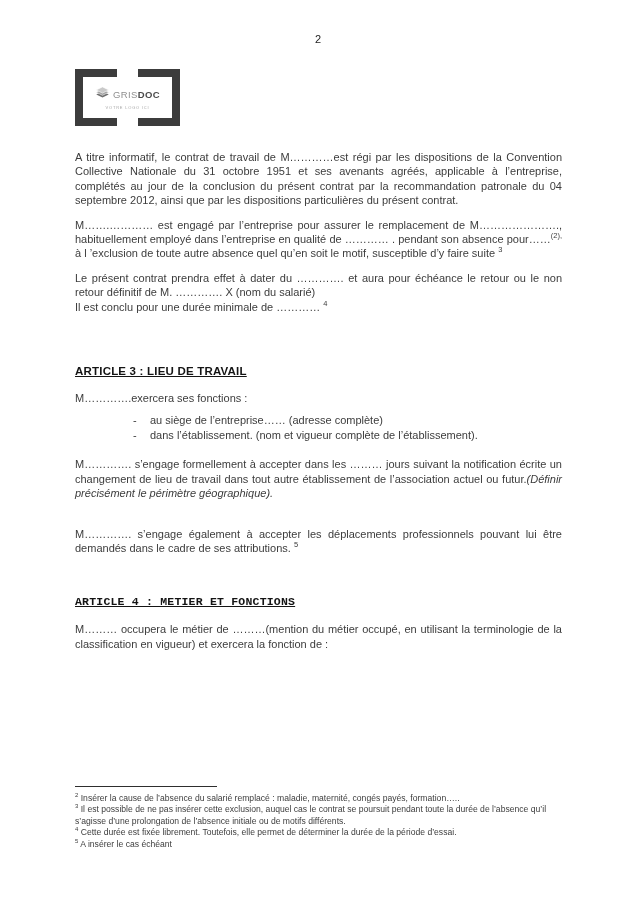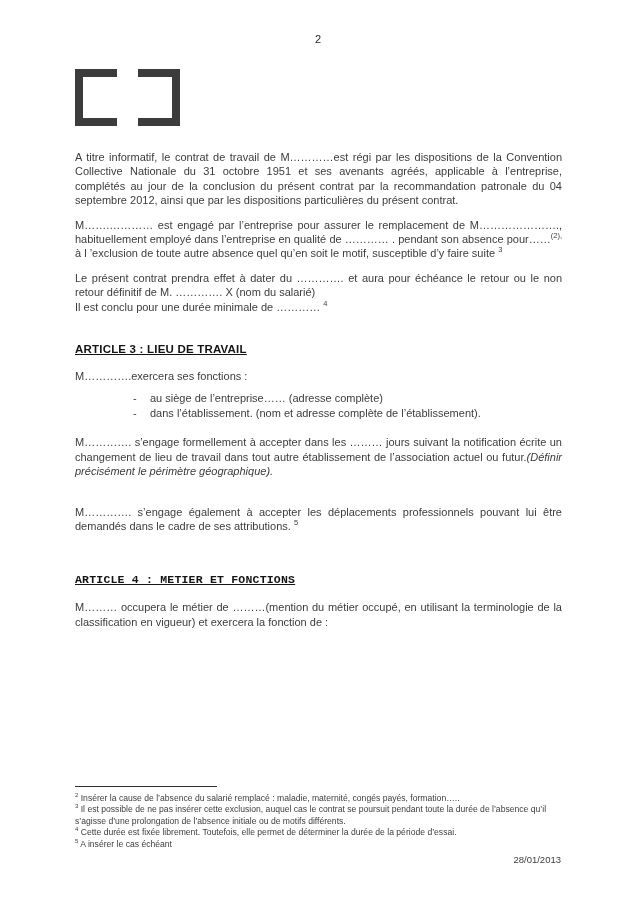--- a/index.html
+++ b/index.html
@@ -33,21 +33,21 @@
   .logo-text { font-size:9.5px; letter-spacing:0.4px; color:#8f8f8f; }
   .logo-text b { color:#4a4a4a; font-weight:bold; }
   .logo-tagline { font-size:4px; letter-spacing:0.8px; color:#a9a9a9; margin-top:2px; }
   
   .content {
     position:absolute; top:150px; left:75px; width:487px;
     font-size:11px; line-height:14.4px; text-align:justify;
   }
   .content p { margin-bottom:10px; }
   .sp-lg { margin-top:44px; }
-  .sp-md { margin-top:28px; }
+  .sp-md { margin-top:50px; }
   .sp-sm { margin-top:40px;font-family:Liberation Mono, monospace; }
   h2 {
     font-size:11.5px; line-height:14px; color:#141414;
     font-weight:bold; text-decoration:underline;
     letter-spacing:0.2px; margin-bottom:13px; text-align:left;
   }
   sup { font-size:7.5px; vertical-align:super; line-height:0; }
   .bullet { display:flex; padding-left:58px; text-align:left; }
   .bullet .dash { width:17px; flex:0 0 17px; }
   .italic { font-style:italic; }
@@ -61,49 +61,61 @@
 </head>
 <body>
 
 <div class="page">
 
   <div class="pagenum">2</div>
 
   <div class="logo-frame">
     <div class="bracket left"></div>
     <div class="bracket right"></div>
+    <div class="logo-inner">
+      <div class="logo-row">
+        <span>
+          <svg width="15" height="13" viewBox="0 0 24 20">
+            <path d="M12 8 L22 13 L12 18 L2 13 Z" fill="#6f6f6f"></path>
+            <path d="M12 4.5 L22 9.5 L12 14.5 L2 9.5 Z" fill="#9f9f9f" stroke="#ffffff" stroke-width="0.9"></path>
+            <path d="M12 1 L22 6 L12 11 L2 6 Z" fill="#c9c9c9" stroke="#ffffff" stroke-width="0.9"></path>
+          </svg>
+        </span>
+        <span class="logo-text"><span>GRIS</span><b>DOC</b></span>
+      </div>
+      <div class="logo-tagline">VOTRE LOGO ICI</div>
+    </div>
   </div>
 
   <div class="content">
 
     <p>A titre informatif, le contrat de travail de M…………est régi par les dispositions de la Convention Collective Nationale du 31 octobre 1951 et ses avenants agréés, applicable à l’entreprise, complétés au jour de la conclusion du présent contrat par la recommandation patronale du 04 septembre 2012, ainsi que par les dispositions particulières du présent contrat.</p>
 
     <p><span>M…….………… est engagé par l’entreprise pour assurer le remplacement de M…………………., habituellement employé dans l’entreprise en qualité de ………… . pendant son absence pour……</span><sup>(2),</sup><span> à l ’exclusion de toute autre absence quel qu’en soit le motif, susceptible d’y faire suite </span><sup>3</sup></p>
     <p><span>Le présent contrat prendra effet à dater du …………. et aura pour échéance le retour ou le non retour définitif de M. …………. X (nom du salarié)</span><br><span>Il est conclu pour une durée minimale de ………… </span><sup>4</sup></p>
 
     <h2 class="sp-md">ARTICLE 3 : LIEU DE TRAVAIL</h2>
     <p style="margin-bottom:8px;">M………….exercera ses fonctions :</p>
     <div class="bullet">
         <span class="dash">-</span>
         <span>au siège de l’entreprise…… (adresse complète)</span>
       </div>
     <div class="bullet" style="margin-bottom:10px;">
         <span class="dash">-</span>
-        <span>dans l’établissement. (nom et adresse complète de l’établissement).</span>
+        <span>dans l’établissement. (nom et vigueur complète de l’établissement).</span>
       </div>
     <p style="margin-top:15px;"><span>M…………. s’engage formellement à accepter dans les ……… jours suivant la notification écrite un changement de lieu de travail dans tout autre établissement de l’association actuel ou futur.</span><span class="italic">(Définir précisément le périmètre géographique).</span></p>
     <p style="margin-top:26px;"><span>M…………. s’engage également à accepter les déplacements professionnels pouvant lui être demandés dans le cadre de ses attributions. </span><sup>5</sup></p>
 
     <h2 class="sp-sm">ARTICLE 4 : METIER ET FONCTIONS</h2>
     <p>M……… occupera le métier de ………(mention du métier occupé, en utilisant la terminologie de la classification en vigueur) et exercera la fonction de :</p>
 
   </div>
 
   <div class="footer">
     <div class="fn-rule"></div>
     <div class="fn"><sup>2</sup><span> Insérer la cause de l’absence du salarié remplacé : maladie, maternité, congés payés, formation…..</span></div>
     <div class="fn"><sup>3</sup><span> Il est possible de ne pas insérer cette exclusion, auquel cas le contrat se poursuit pendant toute la durée de l’absence qu’il s’agisse d’une prolongation de l’absence initiale ou de motifs différents.</span></div>
     <div class="fn"><sup>4</sup><span> Cette durée est fixée librement. Toutefois, elle permet de déterminer la durée de la période d’essai.</span></div>
     <div class="fn"><sup>5</sup><span> A insérer le cas échéant</span></div>
-    <div class="date">28/01/2013</div>
   </div>
 
 </div>
 
 </body></html>

